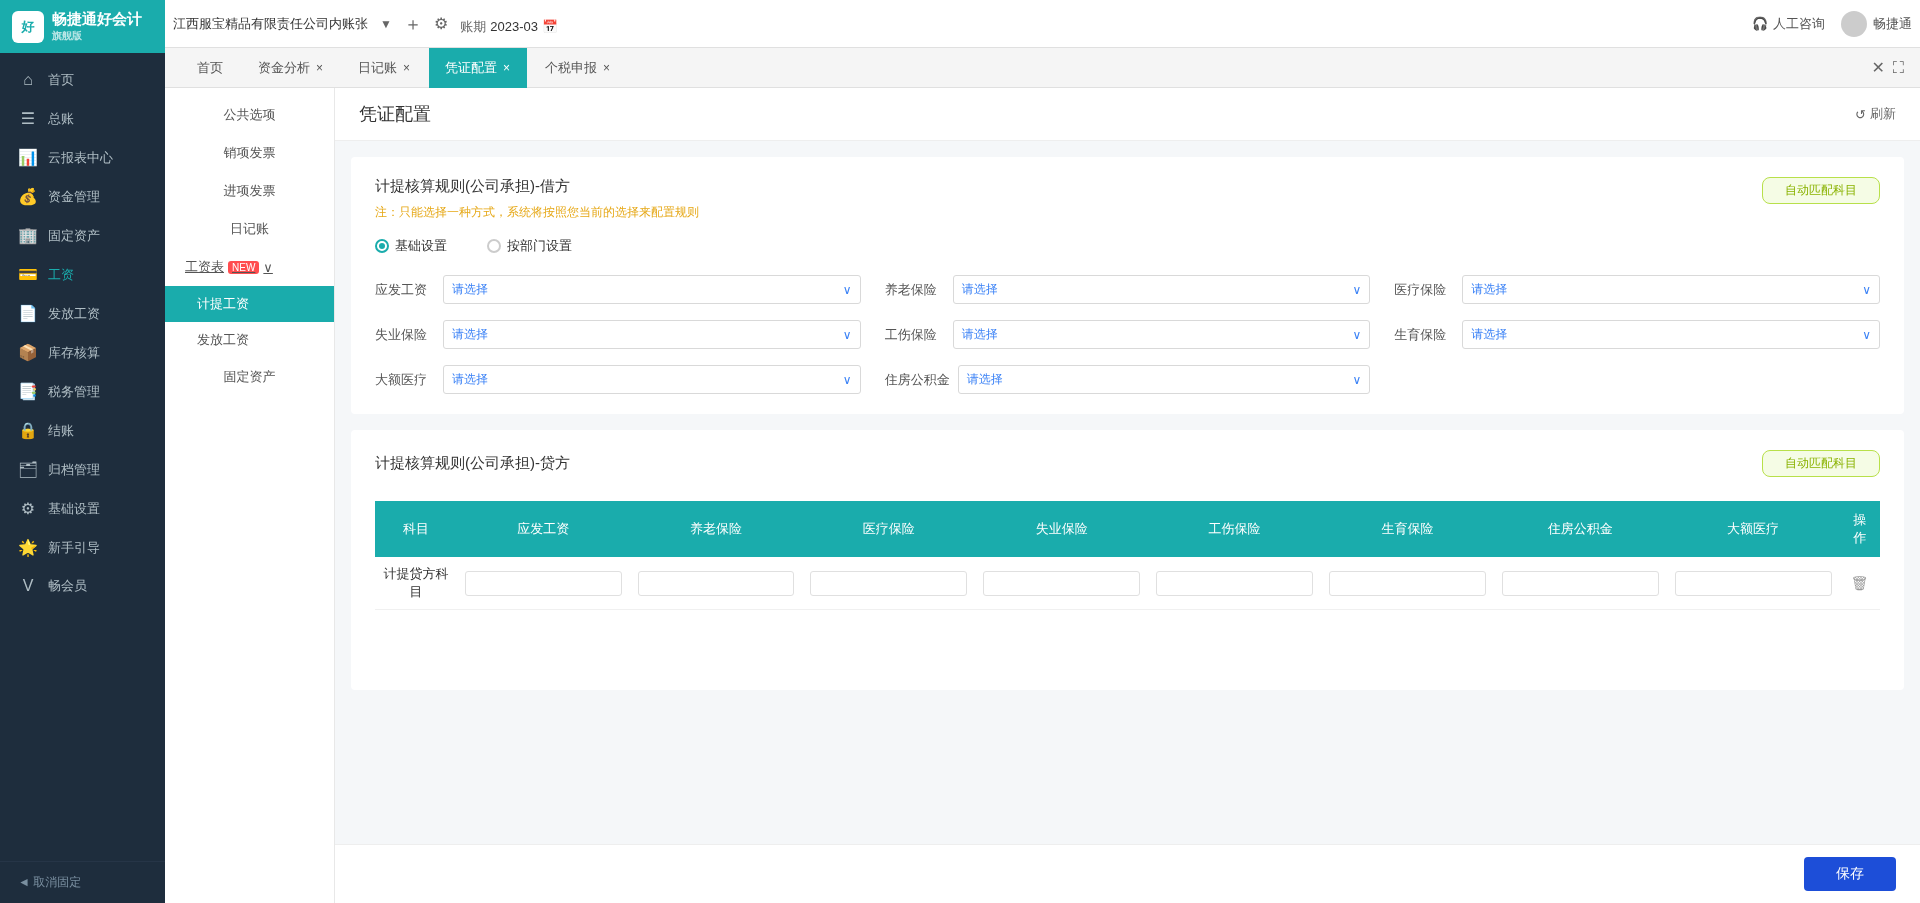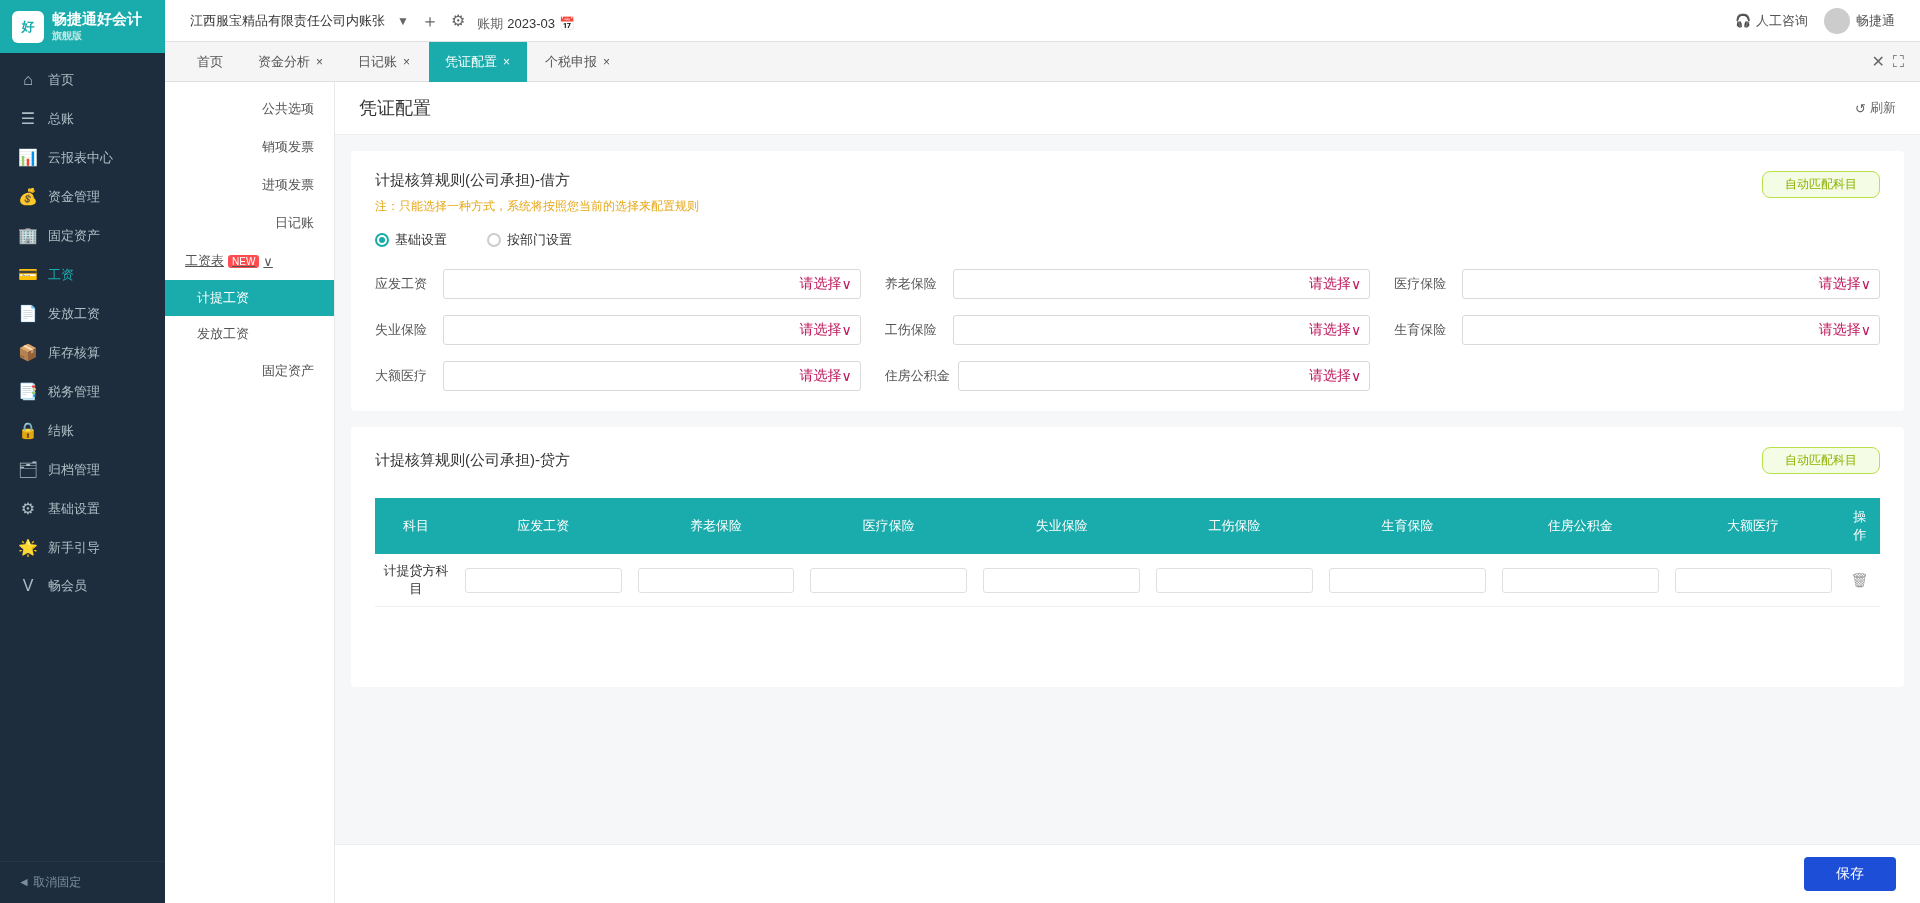--- a/index.html
+++ b/index.html
@@ -60,22 +60,22 @@
       display: flex;
       flex-direction: column;
       height: 100%;
       overflow: hidden;
     }
 
     
     .topbar {
       background: #fff;
       border-bottom: 1px solid #e0e0e0;
-      padding: 0 25px;
-      height: 42px;
+      padding: 0 8px;
+      height: 48px;
       display: flex;
       align-items: center;
       gap: 12px;
       flex-shrink: 0;
     }
     .company-name {
       font-size: 13px;
       color: #333;
     }
     .topbar-dropdown {
@@ -161,21 +161,21 @@
       border-right: 1px solid #e8e8e8;
       padding: 8px 0;
       flex-shrink: 0;
       overflow-y: auto;
     }
     .left-menu-item {
       padding: 10px 20px;
       cursor: pointer;
       color: #555;
       font-size: 13px;
-      display: flex; align-items: center; justify-content: flex-end;
+      display: flex; align-items: center; justify-content: center;
     }
     .left-menu-sub-item {
       padding: 9px 20px 9px 32px;
       cursor: pointer;
       color: #555;
       font-size: 13px;
     }
     .left-menu-sub-item.active { background: #1aacac; color: #fff; }
     .badge-new {
       background: #ff4d4f;
@@ -266,25 +266,25 @@
     .form-label {
       color: #555; font-size: 13px;
       white-space: nowrap;
       min-width: 60px;
     }
     .form-select {
       flex: 1;
       border: 1px solid #d9d9d9;
       border-radius: 3px;
       padding: 5px 8px;
-      display: flex; align-items: center; justify-content: flex-end;
+      display: flex; align-items: center; justify-content: space-between;
       cursor: pointer;
       background: #fff;
-      color: #be185d;
-      font-size: 14px;
+      color: #3b82f6;
+      font-size: 12px;
       min-width: 120px;
     }
     .auto-match-btn {
       float: right;
       border: 1px solid #b8e04a;
       color: #8ab200;
       background: #f5fce5;
       padding: 4px 22px;
       border-radius: 8px;
       cursor: pointer;

